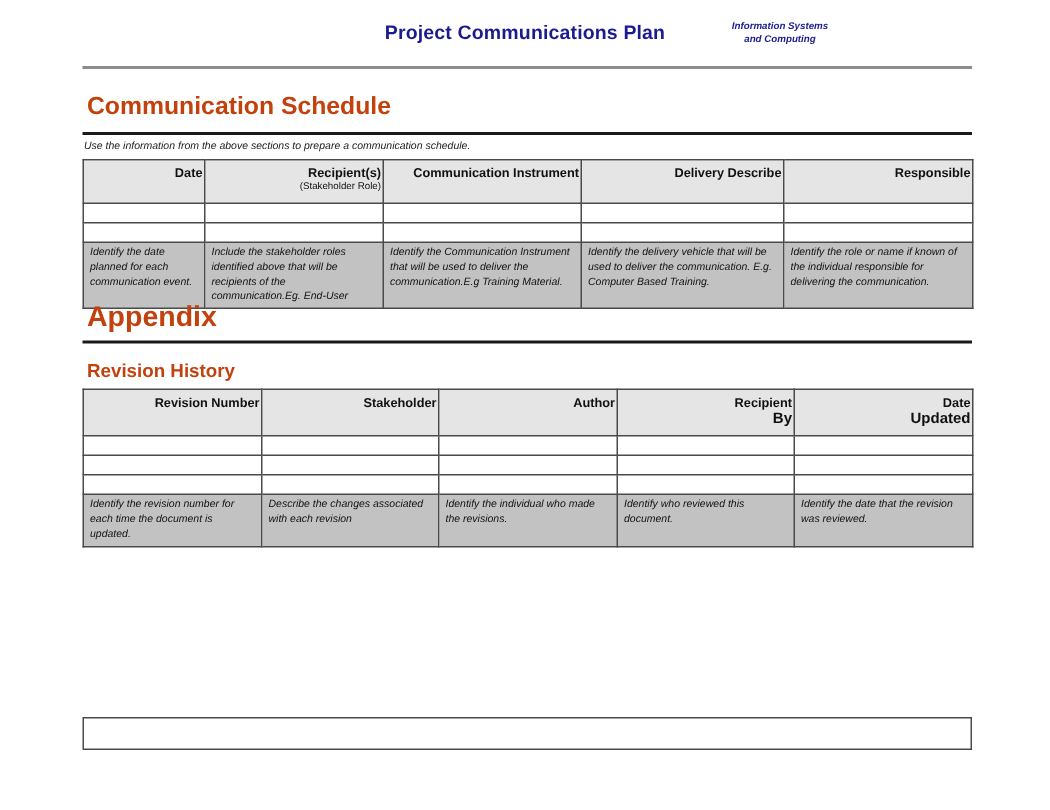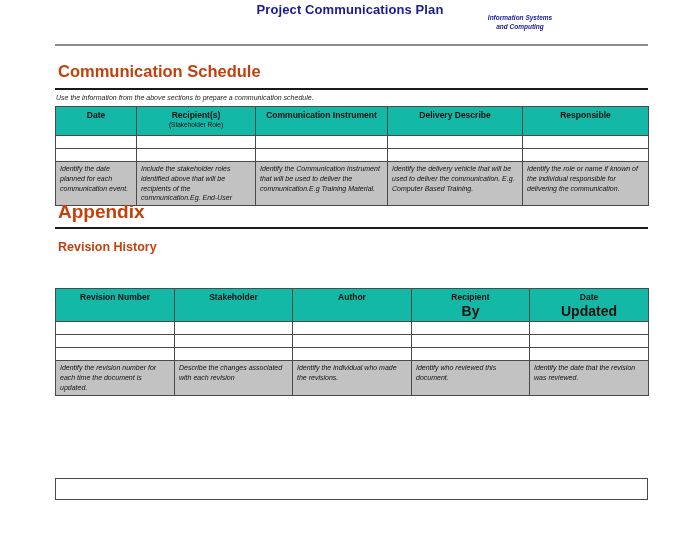--- a/index.html
+++ b/index.html
@@ -4,21 +4,21 @@
 <style>
   html,body{margin:0;padding:0;}
   body{
     width:700px;height:540px;background:#ffffff;position:relative;
     font-family:"Liberation Sans", sans-serif;color:#1a1a1a;overflow:hidden;
   }
   .abs{position:absolute;}
 
   
   .doc-title{
-    top:2px;left:0;width:700px;text-align:center;
+    top:14px;left:0;width:700px;text-align:center;
     font-size:13px;font-weight:bold;color:#1b1b8f;letter-spacing:.1px;
   }
   .org-block{
     top:13px;left:466px;width:108px;text-align:center;
     font-size:6.5px;font-style:italic;font-weight:600;color:#1b1b8f;line-height:1.45;
   }
   .top-rule{top:44px;left:55px;width:593px;height:2px;background:#8c8c8c;}
 
   
   .h1{left:58px;font-weight:bold;color:#c2410c;}
@@ -29,34 +29,34 @@
     font-size:7px;font-style:italic;color:#222;
   }
   .appendix-heading{top:201px;font-size:19px;}
   .appendix-underline{top:227px;left:55px;width:593px;height:2px;background:#1a1a1a;}
   .revision-heading{top:240px;font-size:12.5px;}
 
   
   table.doc{border-collapse:collapse;table-layout:fixed;width:593px;}
   table.doc td{border:1px solid #4a4a4a;overflow:hidden;}
   td.hd{
-    background:#14b8a6;font-weight:bold;font-size:8.5px;text-align:center;
+    background:#e5e5e5;font-weight:bold;font-size:8.5px;text-align:right;
     vertical-align:top;padding-top:3px;line-height:1.25;color:#111;
   }
   td.hd .sublabel{display:block;font-weight:normal;font-size:6.5px;}
-  td.hd .line2{display:block;font-weight:bold;font-size:14px;}
+  td.hd .line2{display:block;font-weight:bold;font-size:10px;}
   td.empty{background:#ffffff;height:10px;}
   td.desc{
     background:#c2c2c2;font-size:7px;font-style:italic;vertical-align:top;
     padding:2px 4px 2px 4px;line-height:1.4;color:#111;
   }
   #schedule-table{top:106px;left:55px;}
   #schedule-table td.hd{height:24px;}
   #schedule-table td.desc{height:32px;}
-  #revision-table{top:259px;left:55px;margin-top:29px;}
+  #revision-table{top:259px;left:55px;}
   #revision-table td.hd{height:26px;}
   #revision-table td.desc{height:30px;}
 
   
   .footer{
     top:478px;left:55px;width:591px;height:20px;
     border:1px solid #4a4a4a;display:flex;font-size:7.5px;color:#222;
   }
   .footer .cell-left{
     width:414px;border-right:1px solid #4a4a4a;display:flex;align-items:center;

